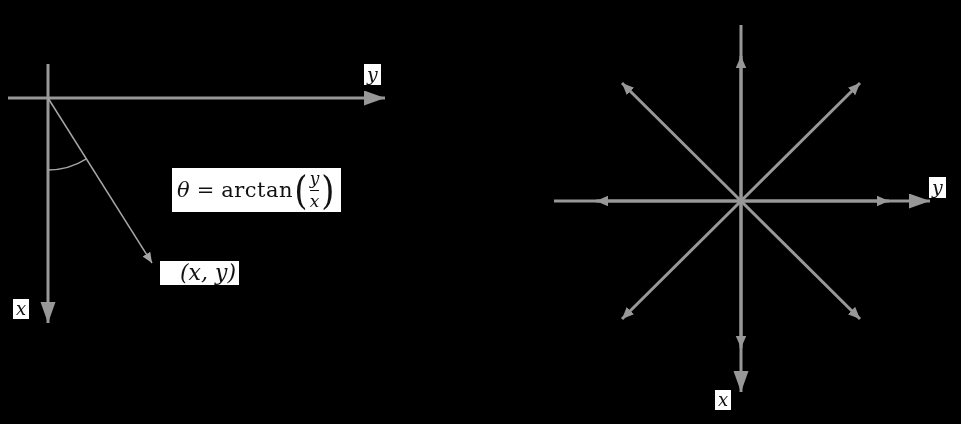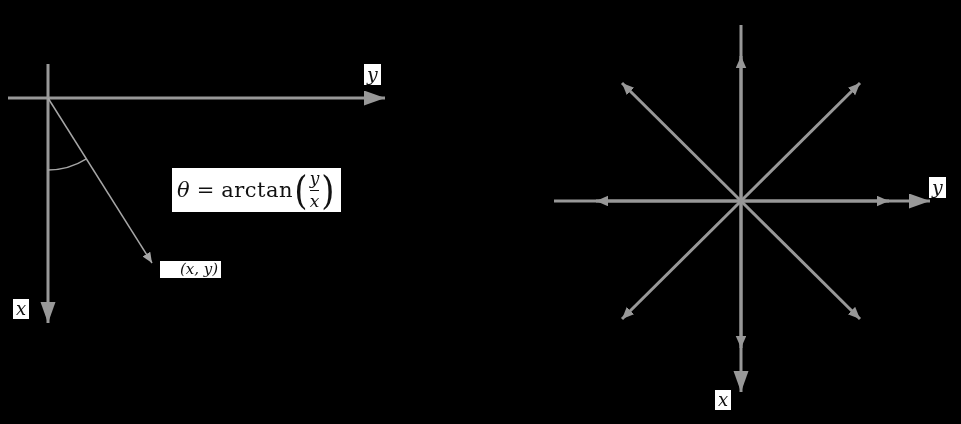--- a/index.html
+++ b/index.html
@@ -16,21 +16,21 @@
     background:#ffffff;
     color:#111111;
     font-family:"DejaVu Serif", serif;
     font-style:italic;
     line-height:1;
     padding:1px 3px;
     white-space:nowrap;
   }
   .lbl-left-y{left:364px;top:64px;font-size:19px;}
   .lbl-left-x{left:13px;top:299px;font-size:18px;}
-  .lbl-point{left:160px;top:261px;font-size:15px;padding-left:20px;}
+  .lbl-point{left:160px;top:261px;font-size:22px;padding-left:20px;}
   .lbl-right-y{left:929px;top:177px;font-size:19px;}
   .lbl-right-x{left:715px;top:390px;font-size:18px;}
   .formula{
     left:172px;top:168px;
     display:flex;align-items:center;
     font-size:21px;
     padding:2px 5px;
     font-style:normal;
   }
   .formula .it{font-style:italic;}

